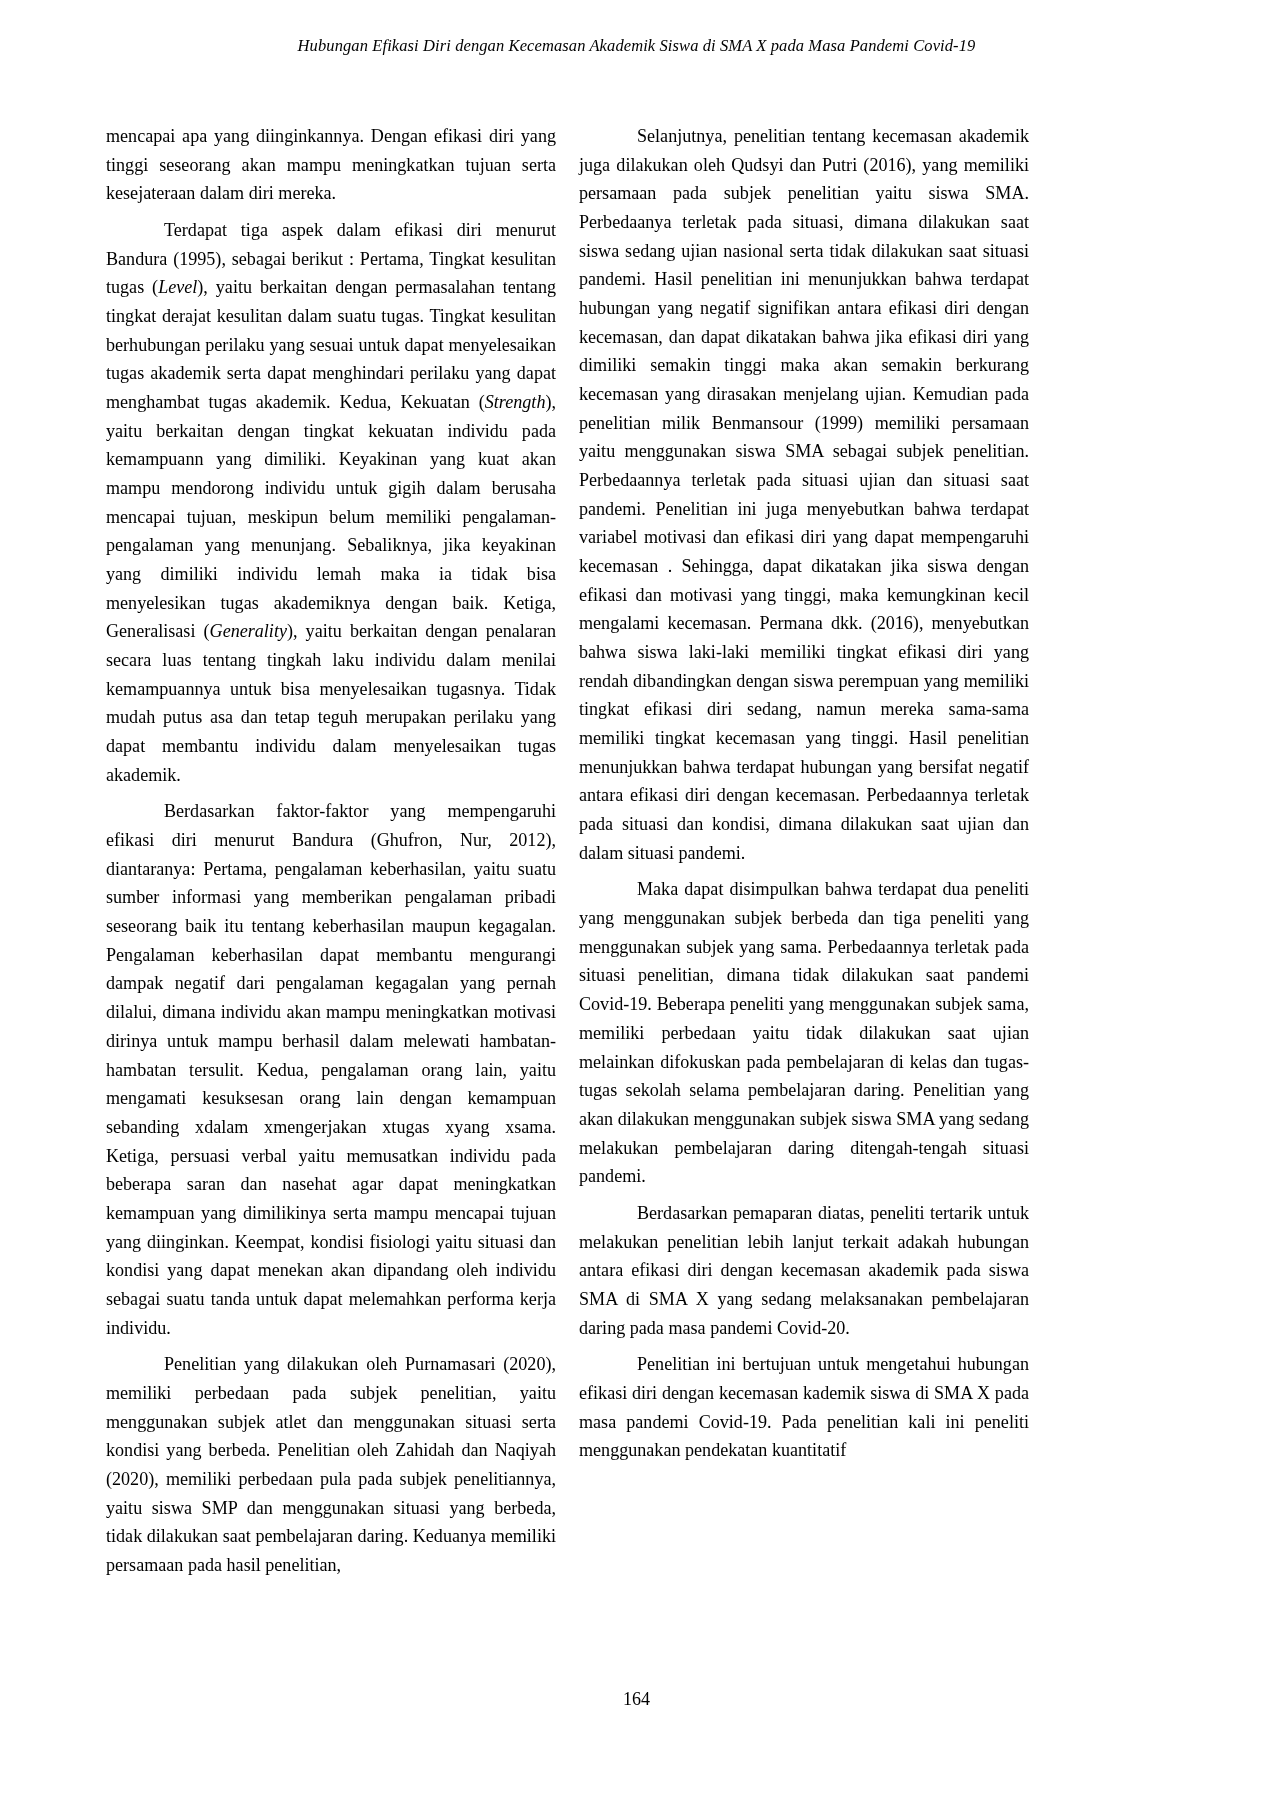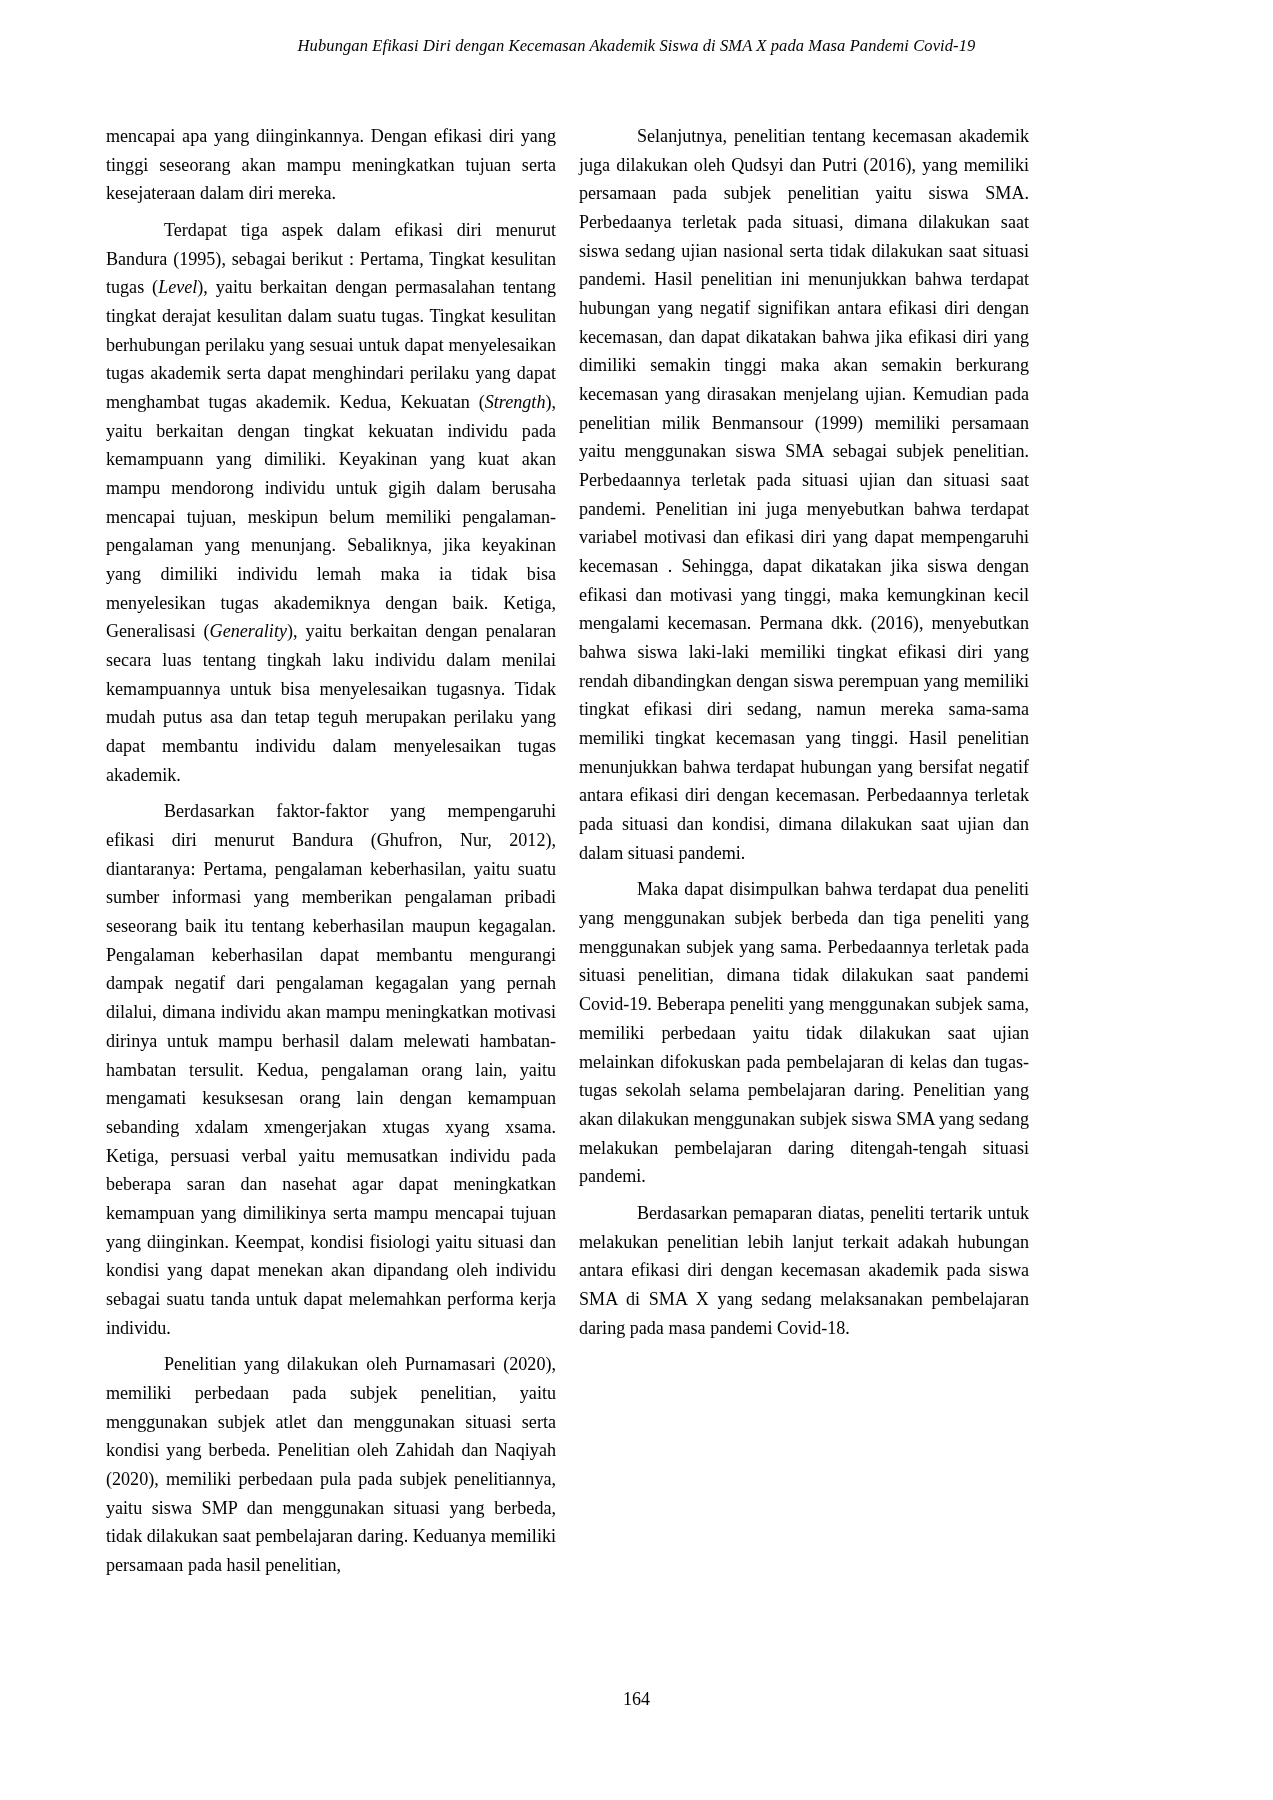--- a/index.html
+++ b/index.html
@@ -102,22 +102,23 @@
 
       <p class="body-par indented">Penelitian yang dilakukan oleh Purnamasari (2020), memiliki perbedaan pada subjek penelitian, yaitu menggunakan subjek atlet dan menggunakan situasi serta kondisi yang berbeda. Penelitian oleh Zahidah dan Naqiyah (2020), memiliki perbedaan pula pada subjek penelitiannya, yaitu siswa SMP dan menggunakan situasi yang berbeda, tidak dilakukan saat pembelajaran daring. Keduanya memiliki persamaan pada hasil penelitian,</p>
     </div>
 
     <div class="column" id="right-column">
 
       <p class="body-par indented">Selanjutnya, penelitian tentang kecemasan akademik juga dilakukan oleh Qudsyi dan Putri (2016), yang memiliki persamaan pada subjek penelitian yaitu siswa SMA. Perbedaanya terletak pada situasi, dimana dilakukan saat siswa sedang ujian nasional serta tidak dilakukan saat situasi pandemi.  Hasil penelitian ini menunjukkan bahwa terdapat hubungan yang negatif signifikan antara efikasi diri dengan kecemasan, dan dapat dikatakan bahwa jika efikasi diri yang dimiliki semakin tinggi maka akan semakin berkurang kecemasan yang dirasakan menjelang ujian. Kemudian pada penelitian milik Benmansour (1999) memiliki persamaan yaitu menggunakan siswa SMA sebagai subjek penelitian. Perbedaannya terletak pada situasi ujian dan situasi saat pandemi. Penelitian ini juga menyebutkan bahwa terdapat variabel motivasi dan efikasi diri yang dapat mempengaruhi kecemasan . Sehingga, dapat dikatakan jika siswa dengan efikasi dan motivasi yang tinggi, maka kemungkinan kecil mengalami kecemasan. Permana dkk. (2016), menyebutkan bahwa siswa laki-laki memiliki tingkat efikasi diri yang rendah dibandingkan dengan siswa perempuan yang memiliki tingkat efikasi diri sedang, namun mereka sama-sama memiliki tingkat kecemasan yang tinggi.  Hasil penelitian menunjukkan bahwa terdapat hubungan yang bersifat negatif antara efikasi diri dengan kecemasan. Perbedaannya terletak pada situasi dan kondisi, dimana dilakukan saat ujian dan dalam situasi pandemi.</p>
 
       <p class="body-par indented">Maka dapat disimpulkan bahwa terdapat dua peneliti yang menggunakan subjek berbeda dan tiga peneliti yang menggunakan subjek yang sama. Perbedaannya terletak pada situasi penelitian, dimana tidak dilakukan saat pandemi Covid-19. Beberapa peneliti yang menggunakan subjek sama, memiliki perbedaan yaitu tidak dilakukan saat ujian melainkan difokuskan pada pembelajaran di kelas dan tugas-tugas sekolah selama pembelajaran daring. Penelitian yang akan dilakukan menggunakan subjek siswa SMA yang sedang melakukan pembelajaran daring ditengah-tengah situasi pandemi.</p>
 
-      <p class="body-par indented">Berdasarkan pemaparan diatas, peneliti tertarik untuk melakukan penelitian lebih lanjut terkait adakah hubungan antara efikasi diri dengan kecemasan akademik pada siswa SMA di SMA X yang sedang melaksanakan pembelajaran daring pada masa pandemi Covid-18.</p>
+      <p class="body-par indented">Berdasarkan pemaparan diatas, peneliti tertarik untuk melakukan penelitian lebih lanjut terkait adakah hubungan antara efikasi diri dengan kecemasan akademik pada siswa SMA di SMA X yang sedang melaksanakan pembelajaran daring pada masa pandemi Covid-20.</p>
 
 
+      <p class="body-par indented">Penelitian ini bertujuan untuk mengetahui hubungan efikasi diri dengan kecemasan kademik siswa di SMA X pada masa pandemi Covid-19. Pada penelitian kali ini peneliti menggunakan pendekatan kuantitatif</p>
     </div>
 
   </div>
 
   <div id="page-number">164</div>
 
 </div>
 
 </body></html>

